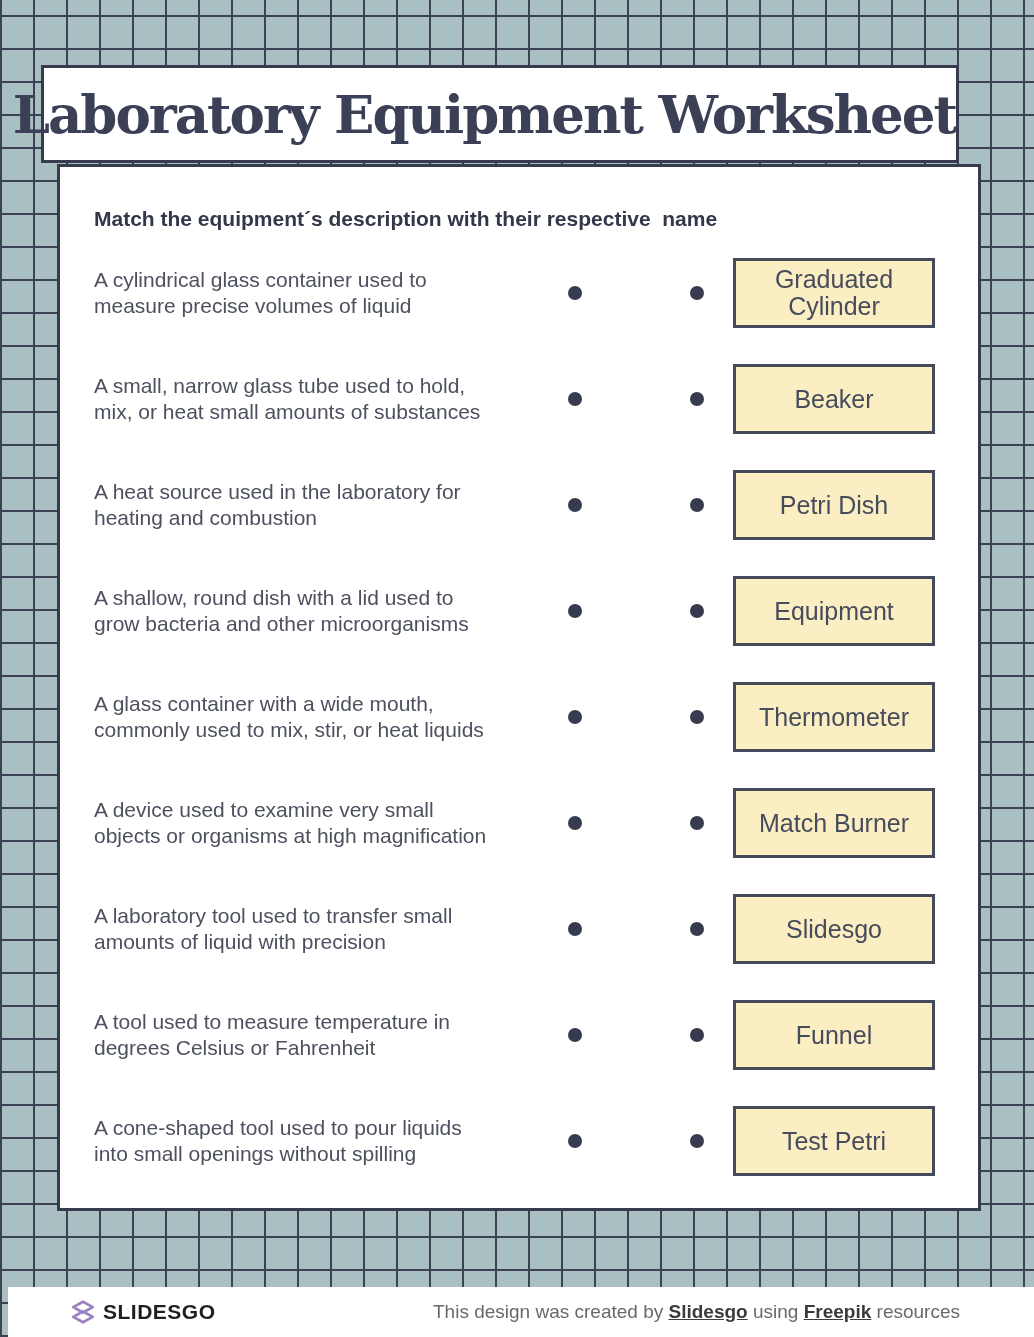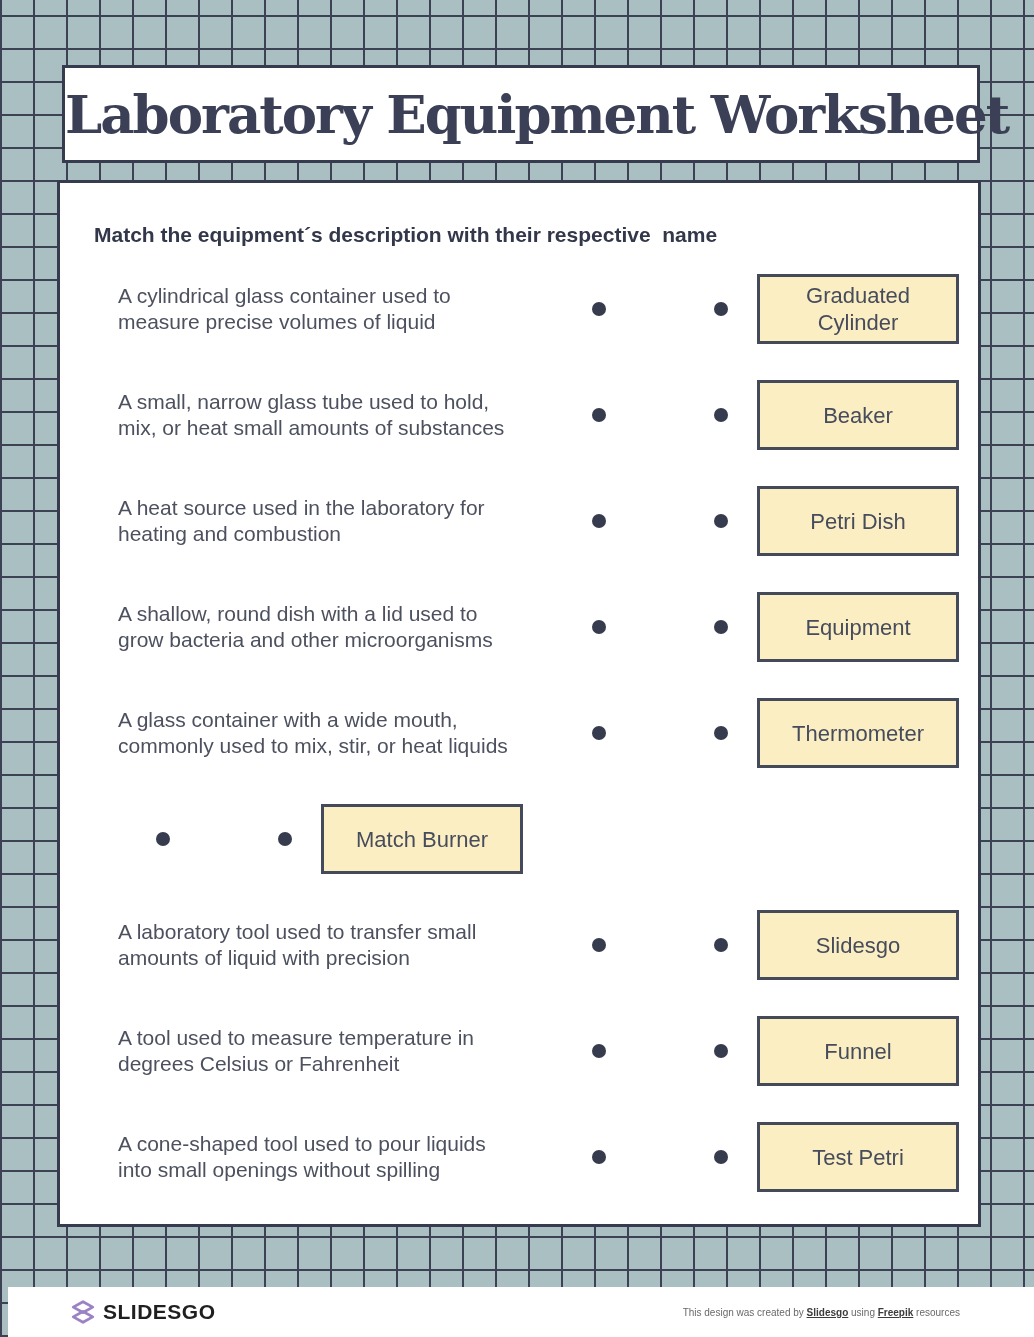--- a/index.html
+++ b/index.html
@@ -12,54 +12,54 @@
     height: 1337px;
     overflow: hidden;
     background-color: #aabfc1;
     background-image:
       repeating-linear-gradient(0deg,  #3c4153 0 2px, transparent 2px 33px),
       repeating-linear-gradient(90deg, #3c4153 0 2px, transparent 2px 33px);
   }
 
   .title-card {
     position: absolute;
-    left: 62px; top: 65px;
+    left: 41px; top: 65px;
     width: 918px; height: 98px;
     background: #ffffff;
     border: 3px solid #363b4d;
-    display: flex; align-items: center; justify-content: flex-start;
+    display: flex; align-items: center; justify-content: flex-end;
   }
   .title-card h1 {
     font-family: "DejaVu Serif", serif;
     font-weight: 700;
     font-size: 53px;
     letter-spacing: -2px;
     color: #3b4057;
     white-space: nowrap;
   }
 
   .content-card {
     position: absolute;
-    left: 57px; top: 180px;
+    left: 57px; top: 164px;
     width: 924px; height: 1047px;
     background: #ffffff;
     border: 3px solid #363b4d;
     padding: 40px 0 0 34px;
   }
   .instruction {
     font-size: 21px;
     font-weight: bold;
     color: #33374a;
     line-height: 24px;
     margin-bottom: 27px;
     white-space: pre-wrap;
   }
 
   .rows { display: flex; flex-direction: column; gap: 36px; }
-  .row { height: 70px; display: flex; align-items: center; margin-left: 24px; }
+  .row { height: 70px; display: flex; align-items: center; }
   .desc {
     width: 436px;
     font-size: 21px;
     line-height: 26.5px;
     color: #4d515f;
     white-space: pre-line;
   }
   .dot {
     width: 14px; height: 14px;
     border-radius: 50%;
@@ -69,42 +69,42 @@
   .dot.left  { margin-left: 38px; }
   .dot.right { margin-left: 108px; }
   .answer-box {
     margin-left: 29px;
     width: 202px; height: 70px;
     background: #fbeec2;
     border: 3px solid #454a5b;
     display: flex; align-items: center; justify-content: center;
     text-align: center;
     padding: 0 14px;
-    font-size: 22px;
+    font-size: 25px;
     line-height: 27px;
     color: #474c5c;
   }
 
   .footer {
     position: absolute;
     left: 8px; bottom: 0;
     width: 1034px; height: 50px;
     background: #ffffff;
     display: flex; align-items: center; justify-content: space-between;
     padding: 0 82px 0 62px;
   }
   .brand { display: flex; align-items: center; gap: 7px; }
   .brand .logo-icon { display: block; }
   .brand .brand-name {
     font-size: 21px;
     font-weight: 800;
     letter-spacing: 0.5px;
     color: #1f1f1f;
   }
-  .credit { font-size: 10px; color: #696969; }
+  .credit { font-size: 19px; color: #696969; }
   .credit b { color: #3b3b3b; text-decoration: underline; }
 </style>
 </head>
 <body>
 
 <div class="page">
 
   <div class="title-card">
     <h1>Laboratory Equipment Worksheet</h1>
   </div>
@@ -158,20 +158,22 @@
         <p class="desc">A glass container with a wide mouth,
 commonly used to mix, stir, or heat liquids</p>
         <span class="dot left"></span>
         <span class="dot right"></span>
         <div class="answer-box">
           <span>Thermometer</span>
         </div>
       </div>
 
       <div class="row">
+        <p class="desc">A device used to examine very small
+objects or organisms at high magnification</p>
         <span class="dot left"></span>
         <span class="dot right"></span>
         <div class="answer-box">
           <span>Match Burner</span>
         </div>
       </div>
 
       <div class="row">
         <p class="desc">A laboratory tool used to transfer small
 amounts of liquid with precision</p>

